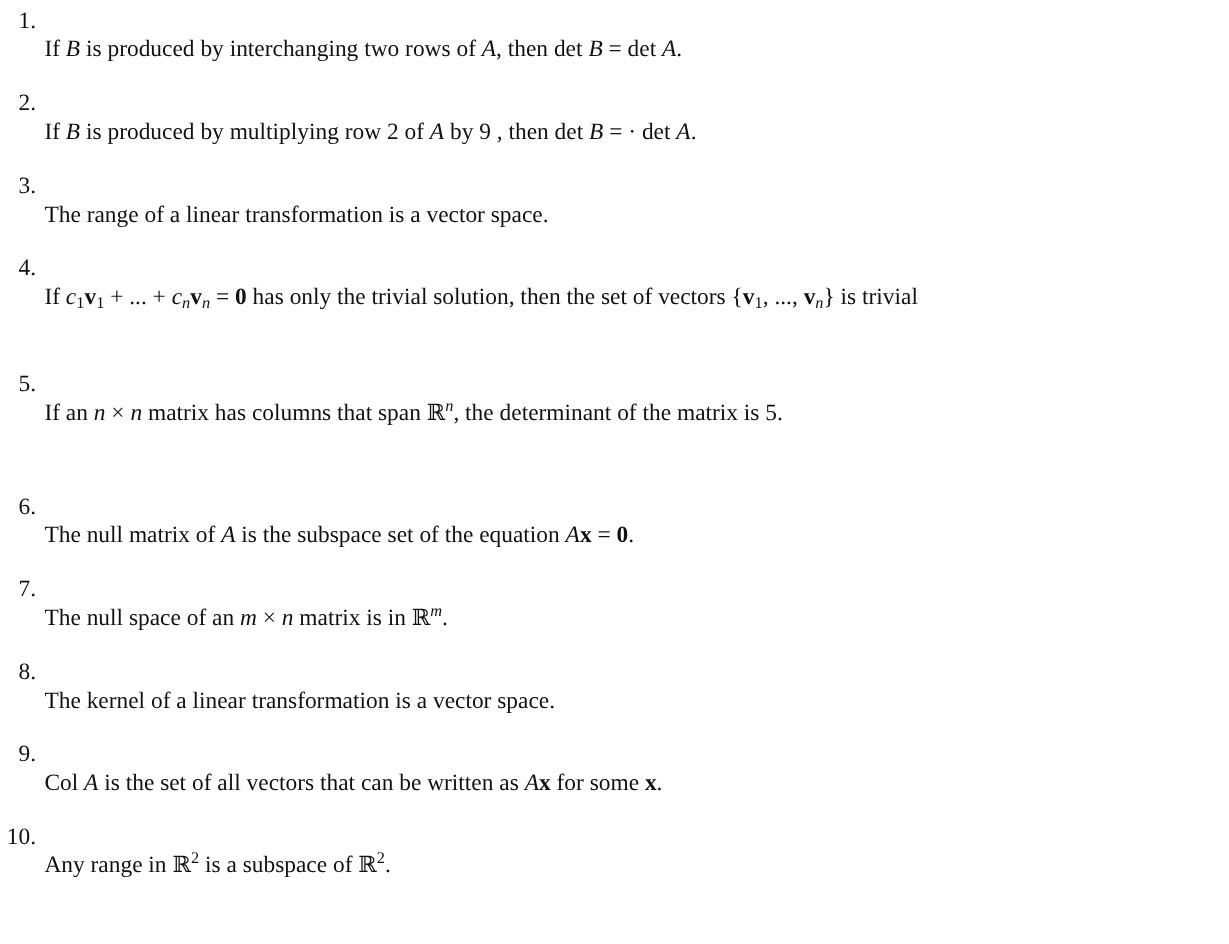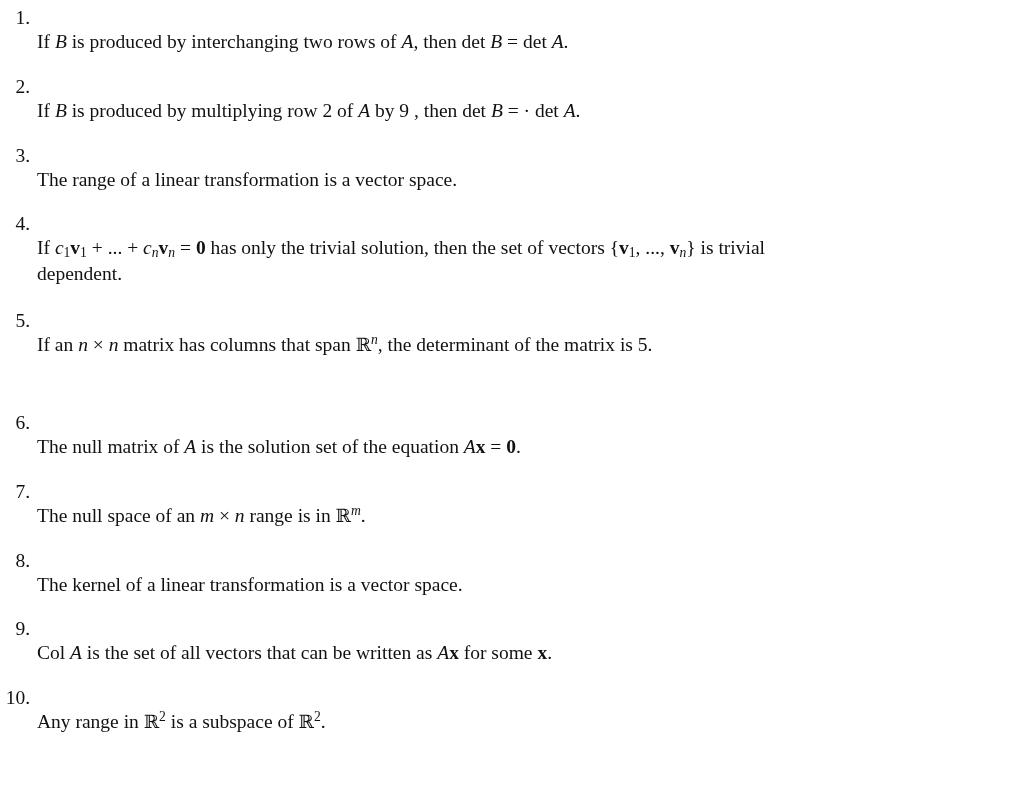--- a/index.html
+++ b/index.html
@@ -59,37 +59,36 @@
 
   <div class="item" style="top:143px">
     <span class="num">3.</span>
     <span class="txt"><span>The range of a linear transformation is a vector space.</span></span>
   </div>
 
   <div class="item" style="top:211px">
     <span class="num">4.</span>
     <span class="txt">
       <span class="line"><span>If </span><i>c</i><sub>1</sub><b>v</b><sub>1</sub><span> + ... + </span><i>c</i><sub><i>n</i></sub><b>v</b><sub><i>n</i></sub><span> = </span><b>0</b><span> has only the trivial solution, then the set of vectors {</span><b>v</b><sub>1</sub><span>, ..., </span><b>v</b><sub><i>n</i></sub><span>} is trivial</span></span>
-      <span class="line">dependent.</span>
     </span>
   </div>
 
   <div class="item" style="top:308px">
     <span class="num">5.</span>
     <span class="txt"><span>If an </span><i>n</i><span> × </span><i>n</i><span> matrix has columns that span </span><span class="bb">ℝ</span><sup><i>n</i></sup><span>, the determinant of the matrix is 5.</span></span>
   </div>
 
   <div class="item" style="top:410px">
     <span class="num">6.</span>
-    <span class="txt"><span>The null matrix of </span><i>A</i><span> is the solution set of the equation </span><i>A</i><b>x</b><span> = </span><b>0</b><span>.</span></span>
+    <span class="txt"><span>The null matrix of </span><i>A</i><span> is the subspace set of the equation </span><i>A</i><b>x</b><span> = </span><b>0</b><span>.</span></span>
   </div>
 
   <div class="item" style="top:479px">
     <span class="num">7.</span>
-    <span class="txt"><span>The null space of an </span><i>m</i><span> × </span><i>n</i><span> range is in </span><span class="bb">ℝ</span><sup><i>m</i></sup><span>.</span></span>
+    <span class="txt"><span>The null space of an </span><i>m</i><span> × </span><i>n</i><span> matrix is in </span><span class="bb">ℝ</span><sup><i>m</i></sup><span>.</span></span>
   </div>
 
   <div class="item" style="top:548px">
     <span class="num">8.</span>
     <span class="txt"><span>The kernel of a linear transformation is a vector space.</span></span>
   </div>
 
   <div class="item" style="top:616px">
     <span class="num">9.</span>
     <span class="txt"><span>Col </span><i>A</i><span> is the set of all vectors that can be written as </span><i>A</i><b>x</b><span> for some </span><b>x</b><span>.</span></span>

